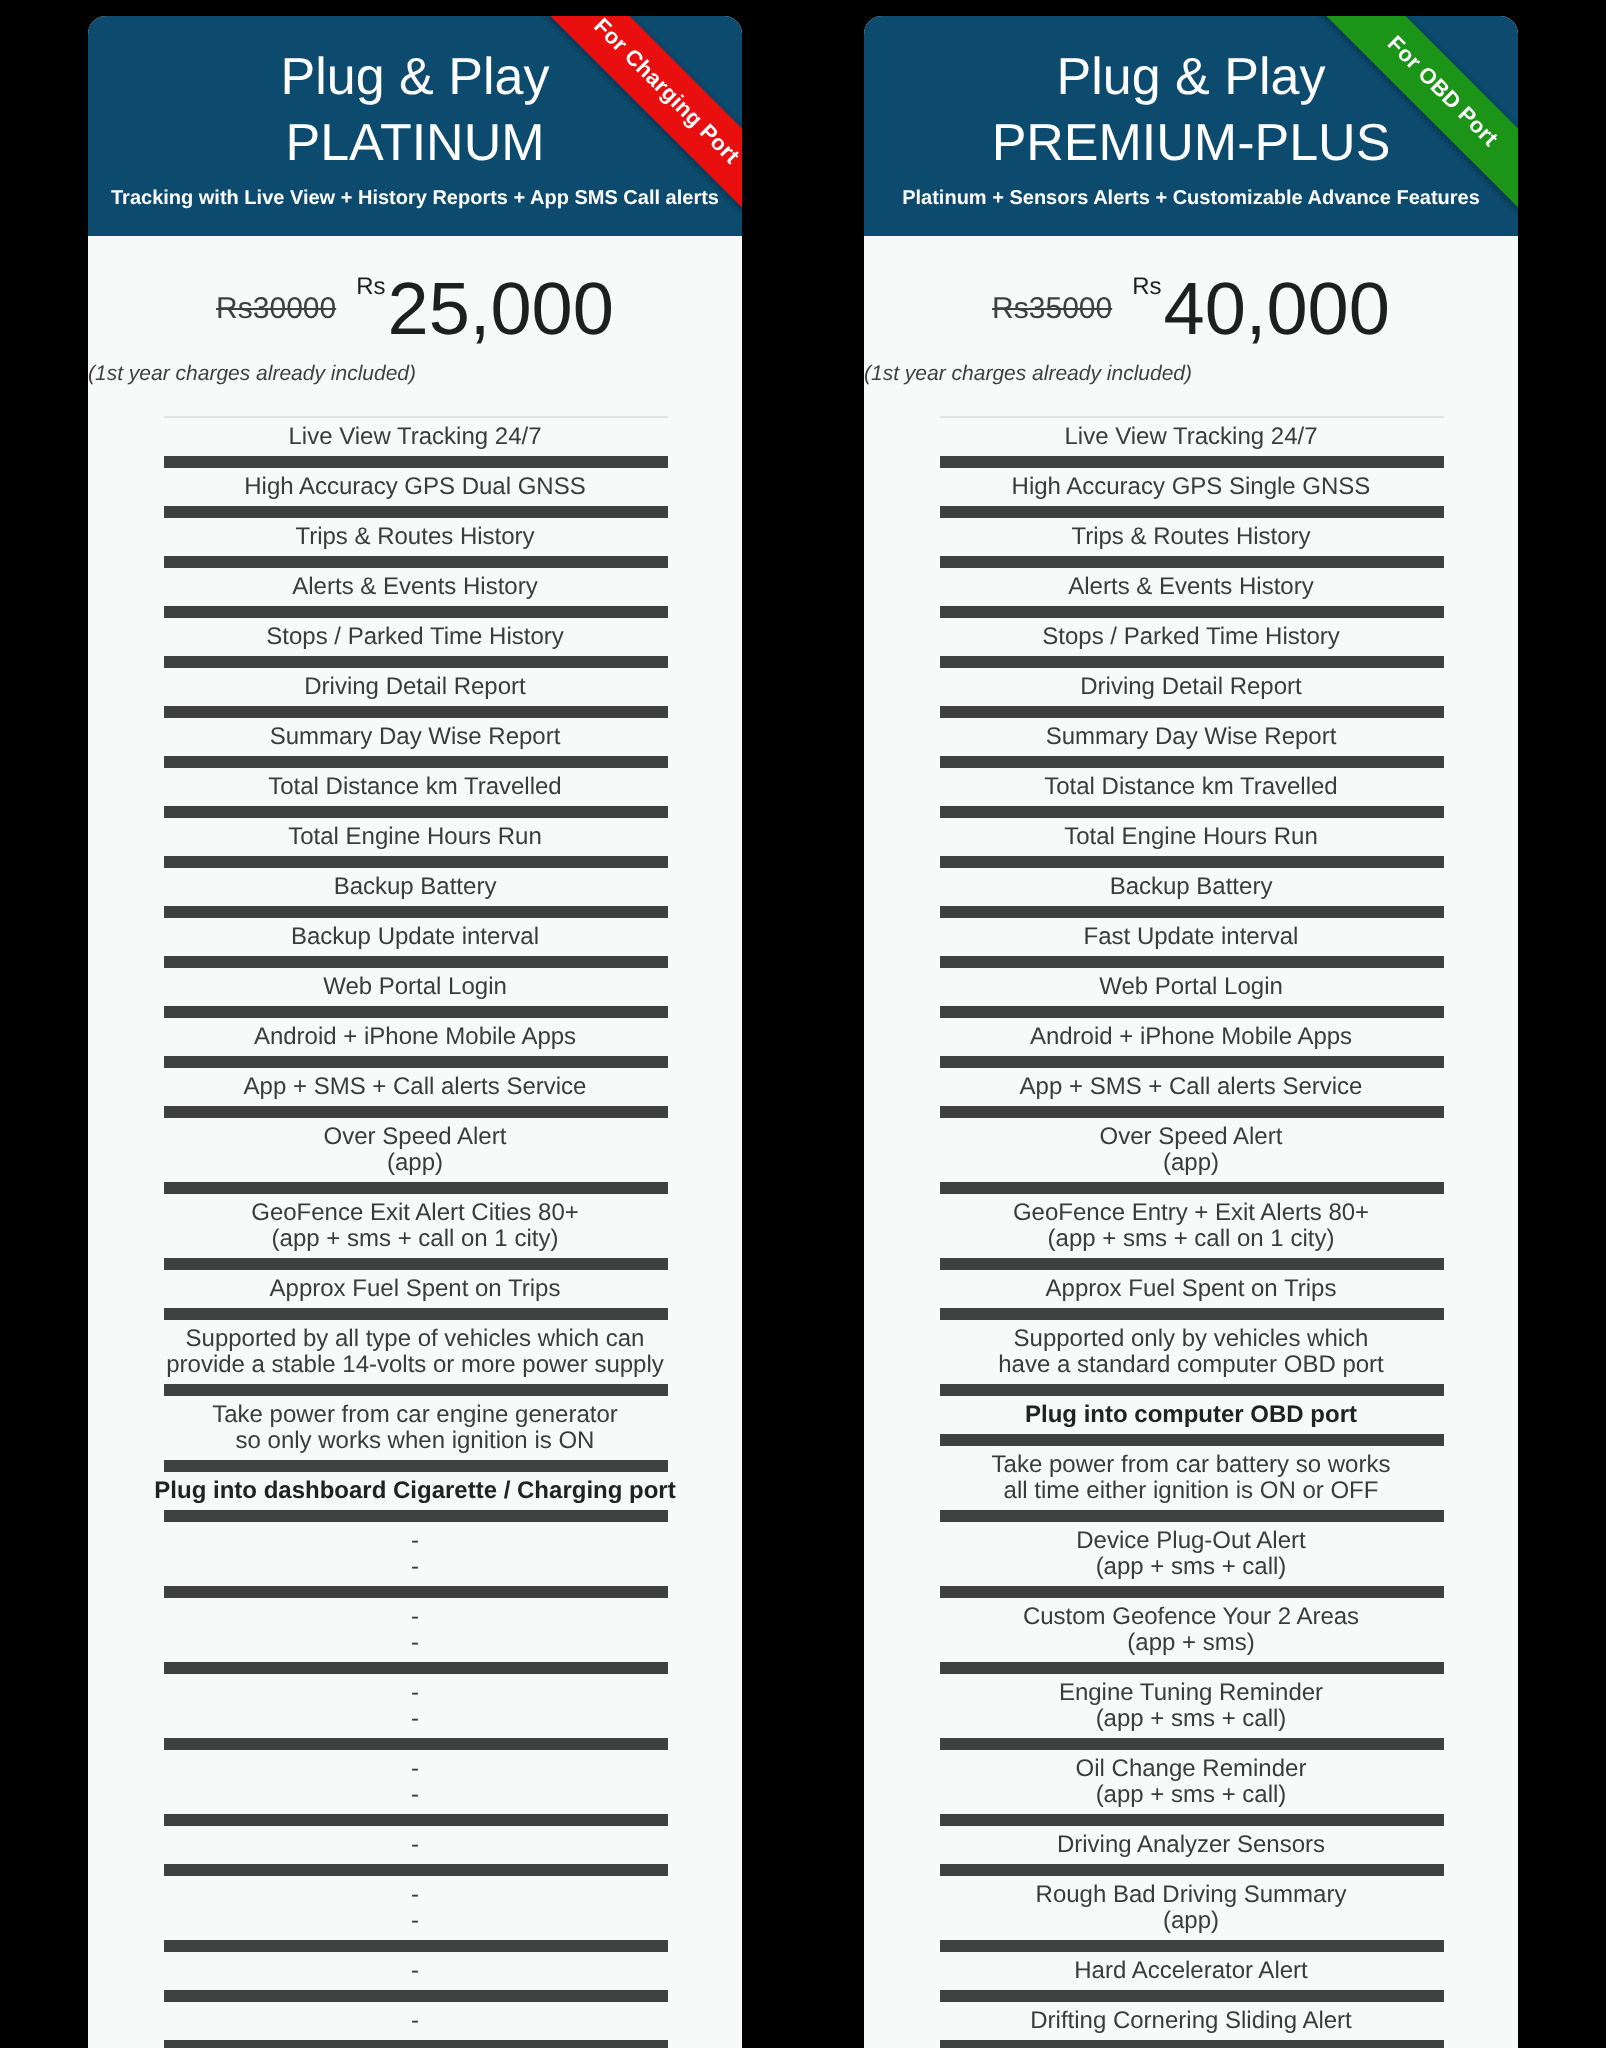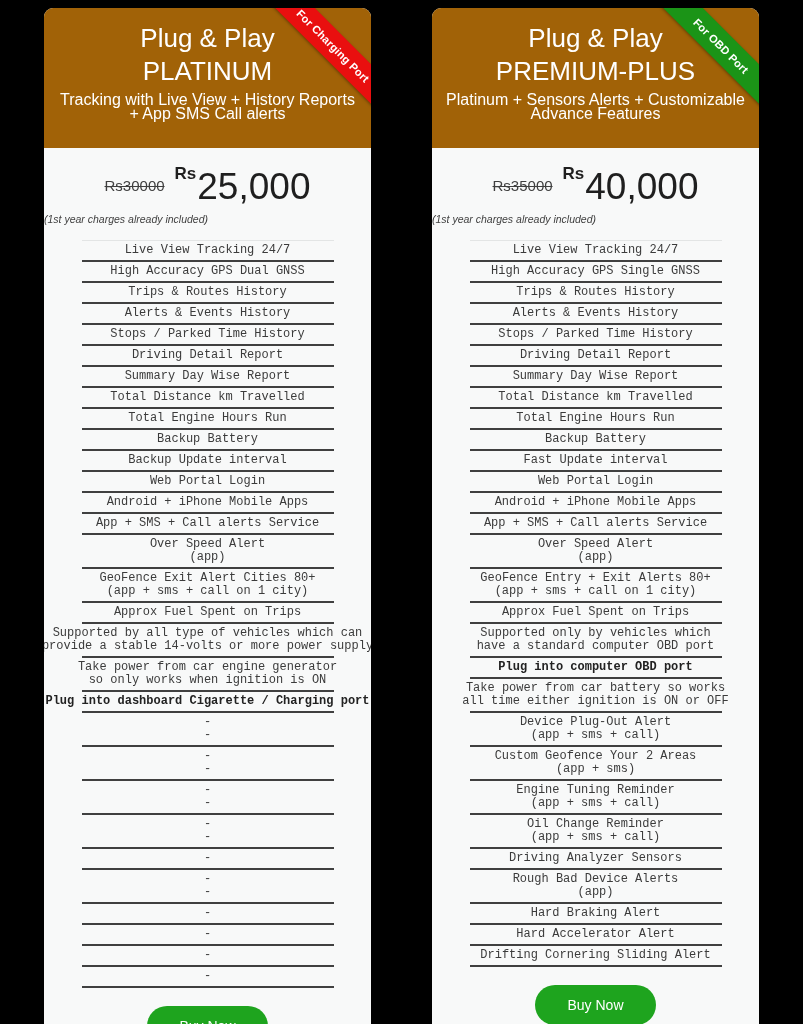--- a/index.html
+++ b/index.html
@@ -21,28 +21,28 @@
   .card {
     width: 327px;
     background: #f8f9f9;
     border-radius: 9px;
     overflow: hidden;
     display: flex;
     flex-direction: column;
   }
   .card-header {
     position: relative;
-    background: #a16207;
+    background: #0c4a6e;
     color: #ffffff;
     text-align: center;
-    padding: 14px 10px 27px;
+    padding: 14px 10px 11px;
     overflow: hidden;
   }
   .title-line { font-size: 26px; line-height: 33px; font-weight: 400; }
-  .subtitle { font-size: 16px; font-weight: 400; margin-top: 5px; line-height: 14px; }
+  .subtitle { font-size: 10px; font-weight: 700; margin-top: 5px; line-height: 14px; }
   .ribbon {
     position: absolute;
     top: 24px;
     right: -42px;
     width: 160px;
     transform: rotate(45deg);
     text-align: center;
     padding: 8px 0;
     font-size: 11px;
     font-weight: 700;
@@ -54,43 +54,42 @@
   .ribbon-green { background: #1b9417; }
 
   .price-block { text-align: center; padding: 16px 6px 0; }
   .old-price {
     font-size: 15px;
     color: #3f3f3f;
     text-decoration: line-through;
     margin-right: 10px;
     vertical-align: 8px;
   }
-  .currency { font-size: 17px; color: #1f1f1f; vertical-align: 20px; margin-right: 1px; font-weight: bold; }
+  .currency { font-size: 12px; color: #1f1f1f; vertical-align: 20px; margin-right: 1px; }
   .amount { font-size: 37px; color: #1f1f1f; text-align: center; }
   .price-note { text-align: left; font-size: 10.5px; font-style: italic; color: #3f3f3f; margin-top: 5px; }
 
   .features {
     list-style: none;
     width: 252px;
     margin: 15px auto 0;
     padding: 0;
     border-top: 1px solid #e3e5e5;
   }
   .feature {
-    border-bottom: 2px solid #404040;
+    border-bottom: 6px solid #404040;
     padding: 3px 0;
     display: flex;
     flex-direction: column;
     align-items: center;
     justify-content: center;
     font-size: 12px;
     line-height: 13px;
     color: #3b3b3b;
     text-align: center;
-    font-family: Liberation Mono, monospace;
   }
   .feature div { white-space: nowrap; }
   .feature.bold { font-weight: 700; color: #222222; }
 
   .buy-wrap { text-align: center; margin-top: 18px; }
   .buy-button {
     background: #1ea41e;
     color: #ffffff;
     border: none;
     border-radius: 22px;
@@ -314,25 +313,22 @@
           <div>(app + sms + call)</div>
         </li>
         <li class="feature">
           <div>Oil Change Reminder</div>
           <div>(app + sms + call)</div>
         </li>
         <li class="feature">
           <div>Driving Analyzer Sensors</div>
         </li>
         <li class="feature">
-          <div>Rough Bad Device Alerts</div>
+          <div>Rough Bad Driving Summary</div>
           <div>(app)</div>
-        </li>
-        <li class="feature">
-          <div>Hard Braking Alert</div>
         </li>
         <li class="feature">
           <div>Hard Accelerator Alert</div>
         </li>
         <li class="feature">
           <div>Drifting Cornering Sliding Alert</div>
         </li>
       </ul>
     <div class="buy-wrap">
       <button class="buy-button">Buy Now</button>

